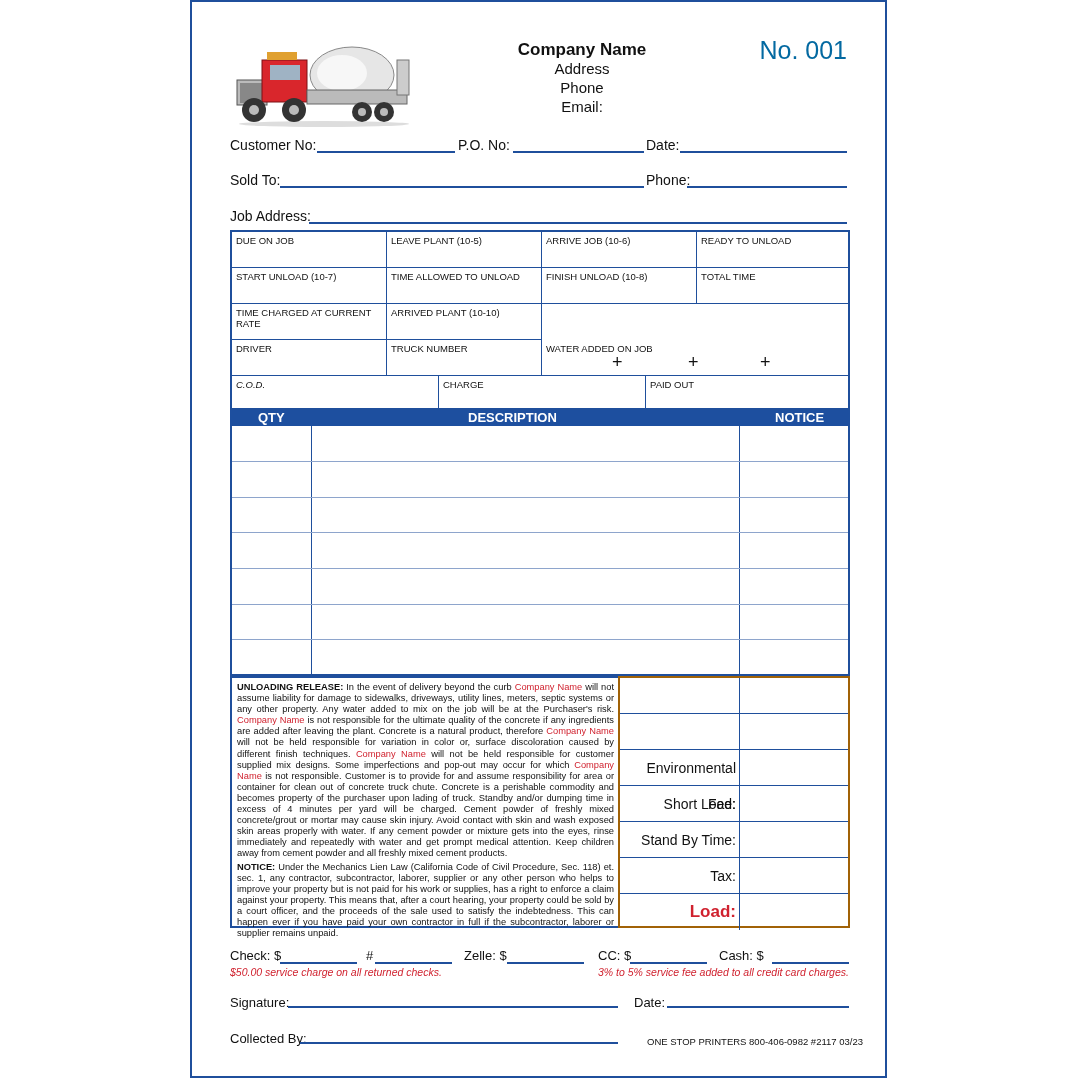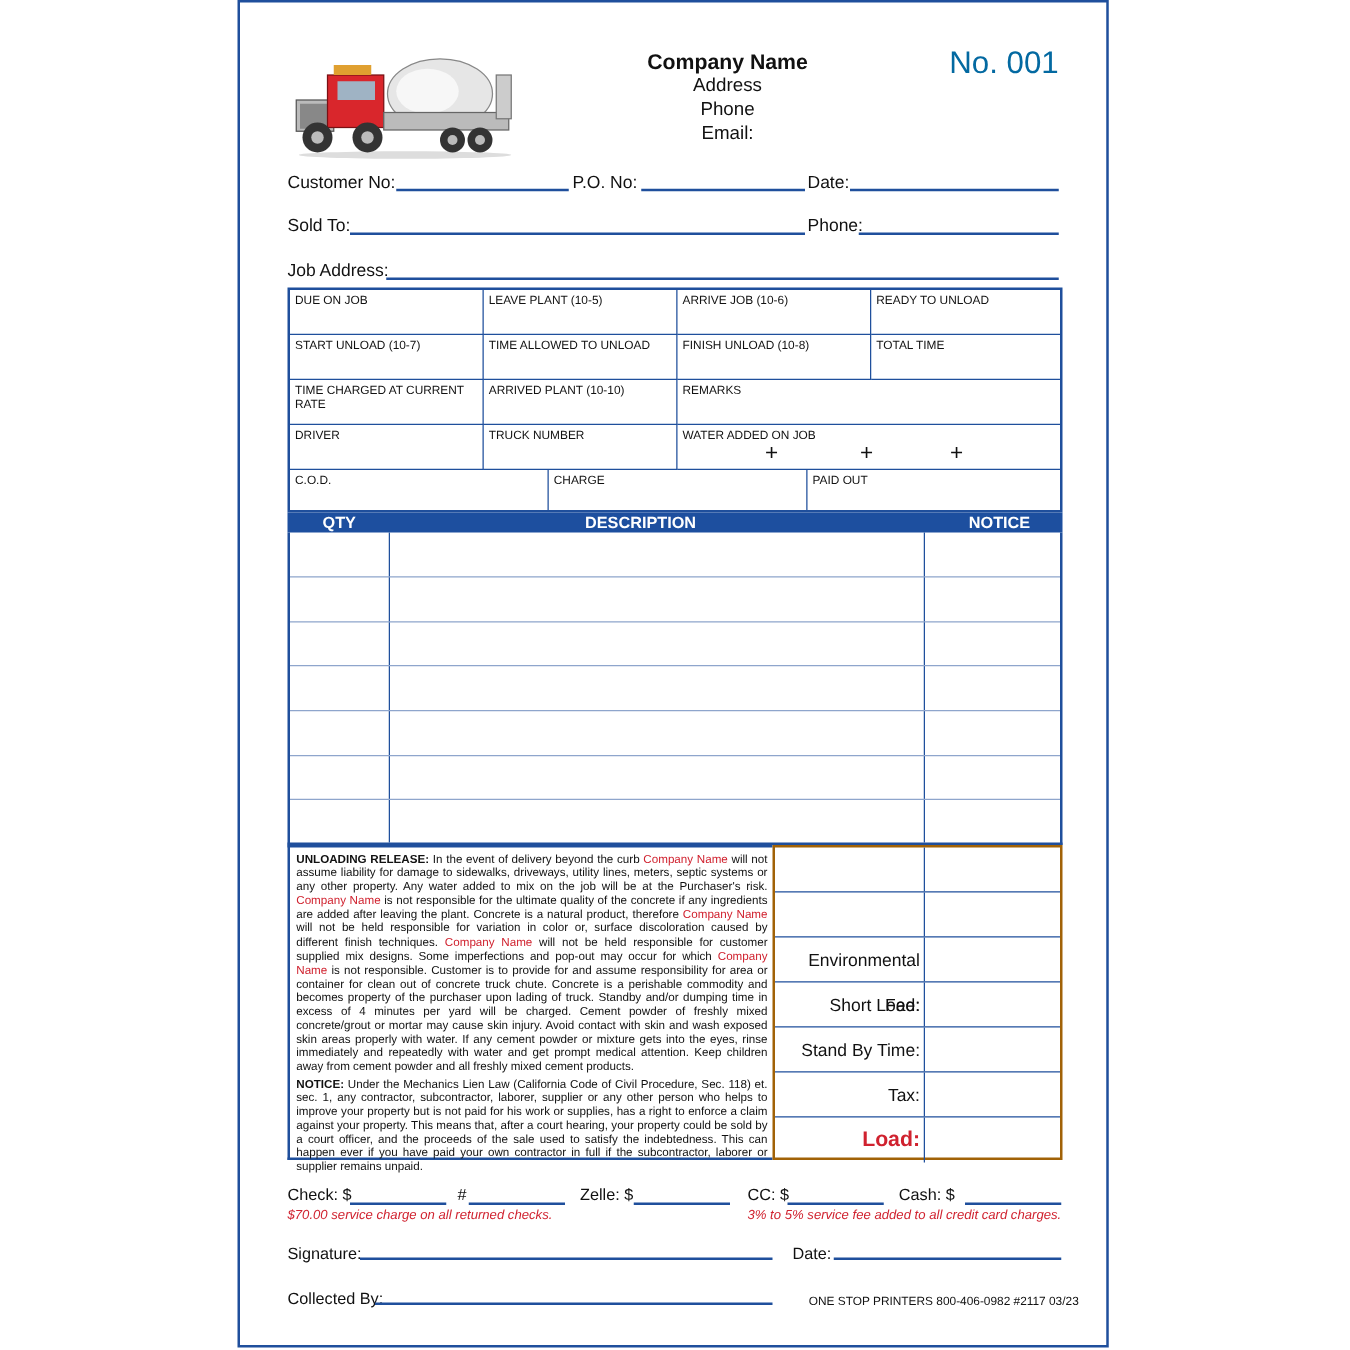--- a/index.html
+++ b/index.html
@@ -87,32 +87,31 @@
     <div class="cell" style="left:310px;top:0;width:155px;height:36px;">ARRIVE JOB (10-6)</div>
     <div class="cell" style="left:465px;top:0;width:151px;height:36px;border-right:none;">READY TO UNLOAD</div>
 
     <div class="cell" style="left:0;top:36px;width:155px;height:36px;">START UNLOAD (10-7)</div>
     <div class="cell" style="left:155px;top:36px;width:155px;height:36px;">TIME ALLOWED TO UNLOAD</div>
     <div class="cell" style="left:310px;top:36px;width:155px;height:36px;">FINISH UNLOAD (10-8)</div>
     <div class="cell" style="left:465px;top:36px;width:151px;height:36px;border-right:none;">TOTAL TIME</div>
 
     <div class="cell" style="left:0;top:72px;width:155px;height:36px;">TIME CHARGED AT CURRENT RATE</div>
     <div class="cell" style="left:155px;top:72px;width:155px;height:36px;">ARRIVED PLANT (10-10)</div>
-    <div class="cell" style="left:310px;top:72px;width:306px;height:36px;border-right:none;">REMARKS</div>
 
     <div class="cell" style="left:0;top:108px;width:155px;height:36px;">DRIVER</div>
     <div class="cell" style="left:155px;top:108px;width:155px;height:36px;">TRUCK NUMBER</div>
     <div class="cell" style="left:310px;top:108px;width:306px;height:36px;border-right:none;">
       <span>WATER ADDED ON JOB</span>
     </div>
     <span class="plus" style="left:380px;top:120px;">+</span>
     <span class="plus" style="left:456px;top:120px;">+</span>
     <span class="plus" style="left:528px;top:120px;">+</span>
 
-    <div class="cell" style="left:0;top:144px;width:207px;height:32px;border-bottom:none;">C.O.D.</div>
+    <div class="cell" style="left:0;top:144px;width:207px;height:32px;border-bottom:none;font-style:italic;">C.O.D.</div>
     <div class="cell" style="left:207px;top:144px;width:207px;height:32px;border-bottom:none;">CHARGE</div>
     <div class="cell" style="left:414px;top:144px;width:202px;height:32px;border-bottom:none;border-right:none;">PAID OUT</div>
   </div>
 
   <div class="thead">
     <span style="left:28px;">QTY</span>
     <span style="left:238px;">DESCRIPTION</span>
     <span style="left:545px;">NOTICE</span>
   </div>
   <div class="items">
@@ -165,21 +164,21 @@
   <div class="pay" style="left:38px;">Check: $</div>
   <div class="line" style="left:88px;top:960px;width:77px;"></div>
   <div class="pay" style="left:174px;">#</div>
   <div class="line" style="left:183px;top:960px;width:77px;"></div>
   <div class="pay" style="left:272px;">Zelle: $</div>
   <div class="line" style="left:315px;top:960px;width:77px;"></div>
   <div class="pay" style="left:406px;">CC: $</div>
   <div class="line" style="left:438px;top:960px;width:77px;"></div>
   <div class="pay" style="left:527px;">Cash: $</div>
   <div class="line" style="left:580px;top:960px;width:77px;"></div>
-  <div class="note" style="left:38px;">$70.00 service charge on all returned checks.</div>
+  <div class="note" style="left:38px;">$50.00 service charge on all returned checks.</div>
   <div class="note" style="left:406px;">3% to 5% service fee added to all credit card charges.</div>
 
   <div class="foot" style="left:38px;top:993px;">Signature:</div>
   <div class="line" style="left:96px;top:1004px;width:330px;"></div>
   <div class="foot" style="left:442px;top:993px;">Date:</div>
   <div class="line" style="left:475px;top:1004px;width:182px;"></div>
   <div class="foot" style="left:38px;top:1029px;">Collected By:</div>
   <div class="line" style="left:108px;top:1040px;width:318px;"></div>
   <div class="printer">ONE STOP PRINTERS 800-406-0982 #2117 03/23</div>
 </div>

